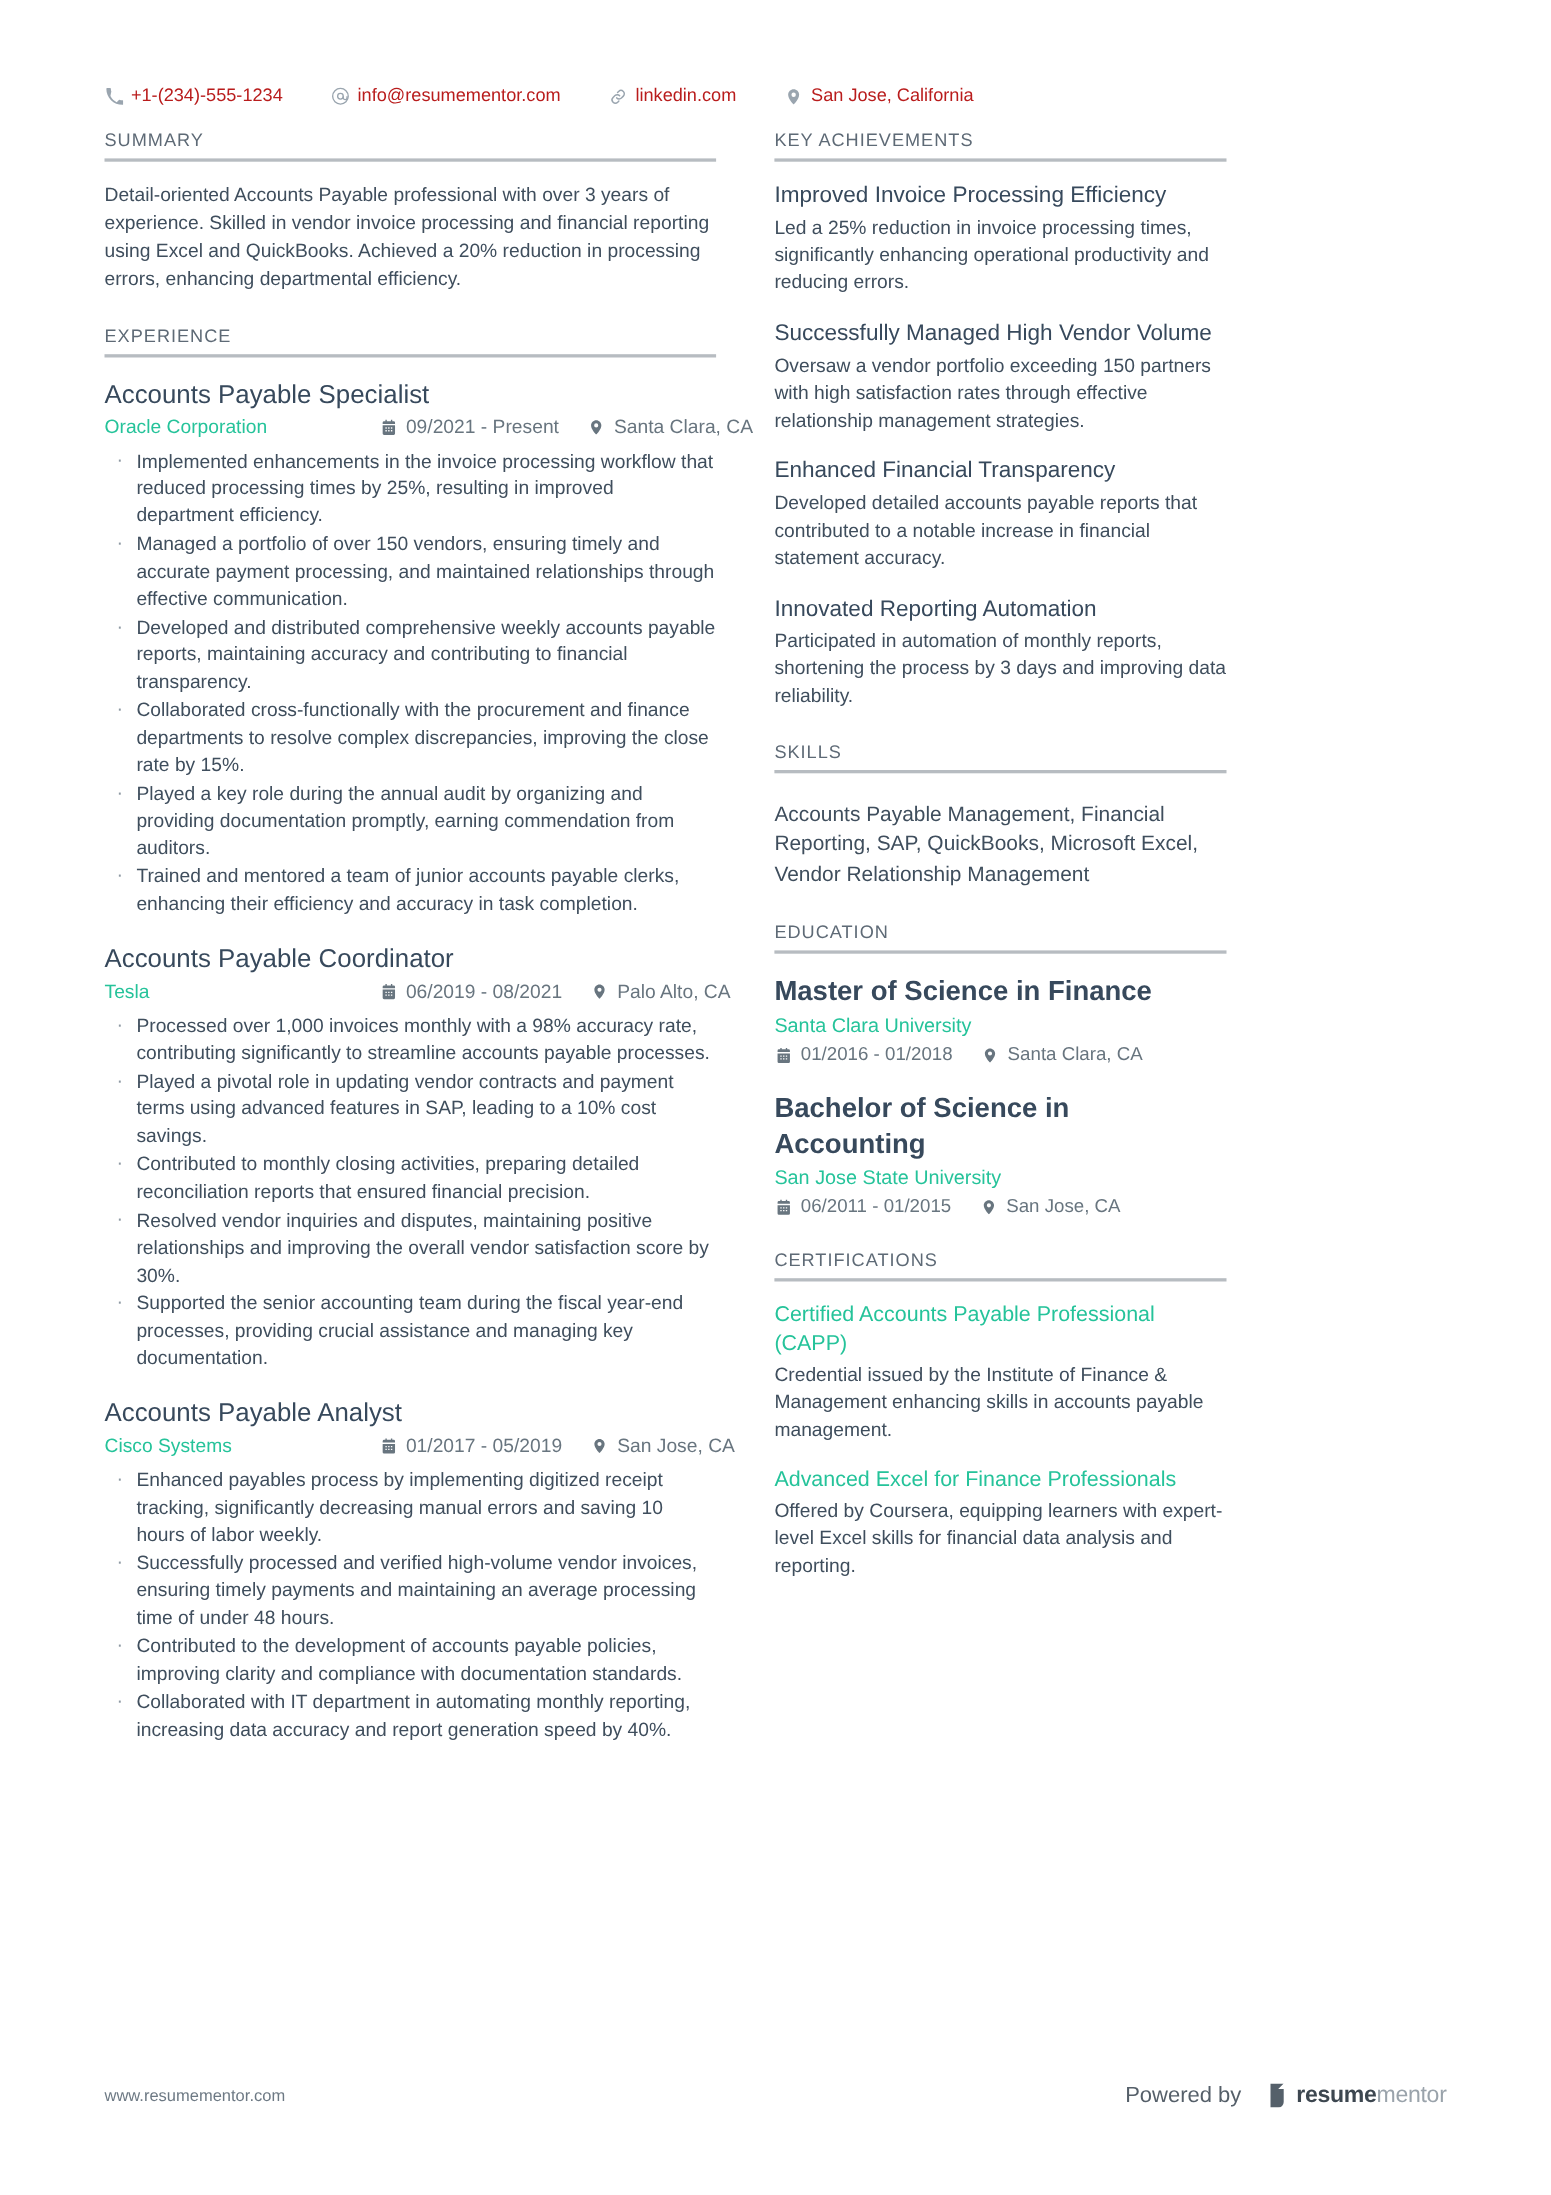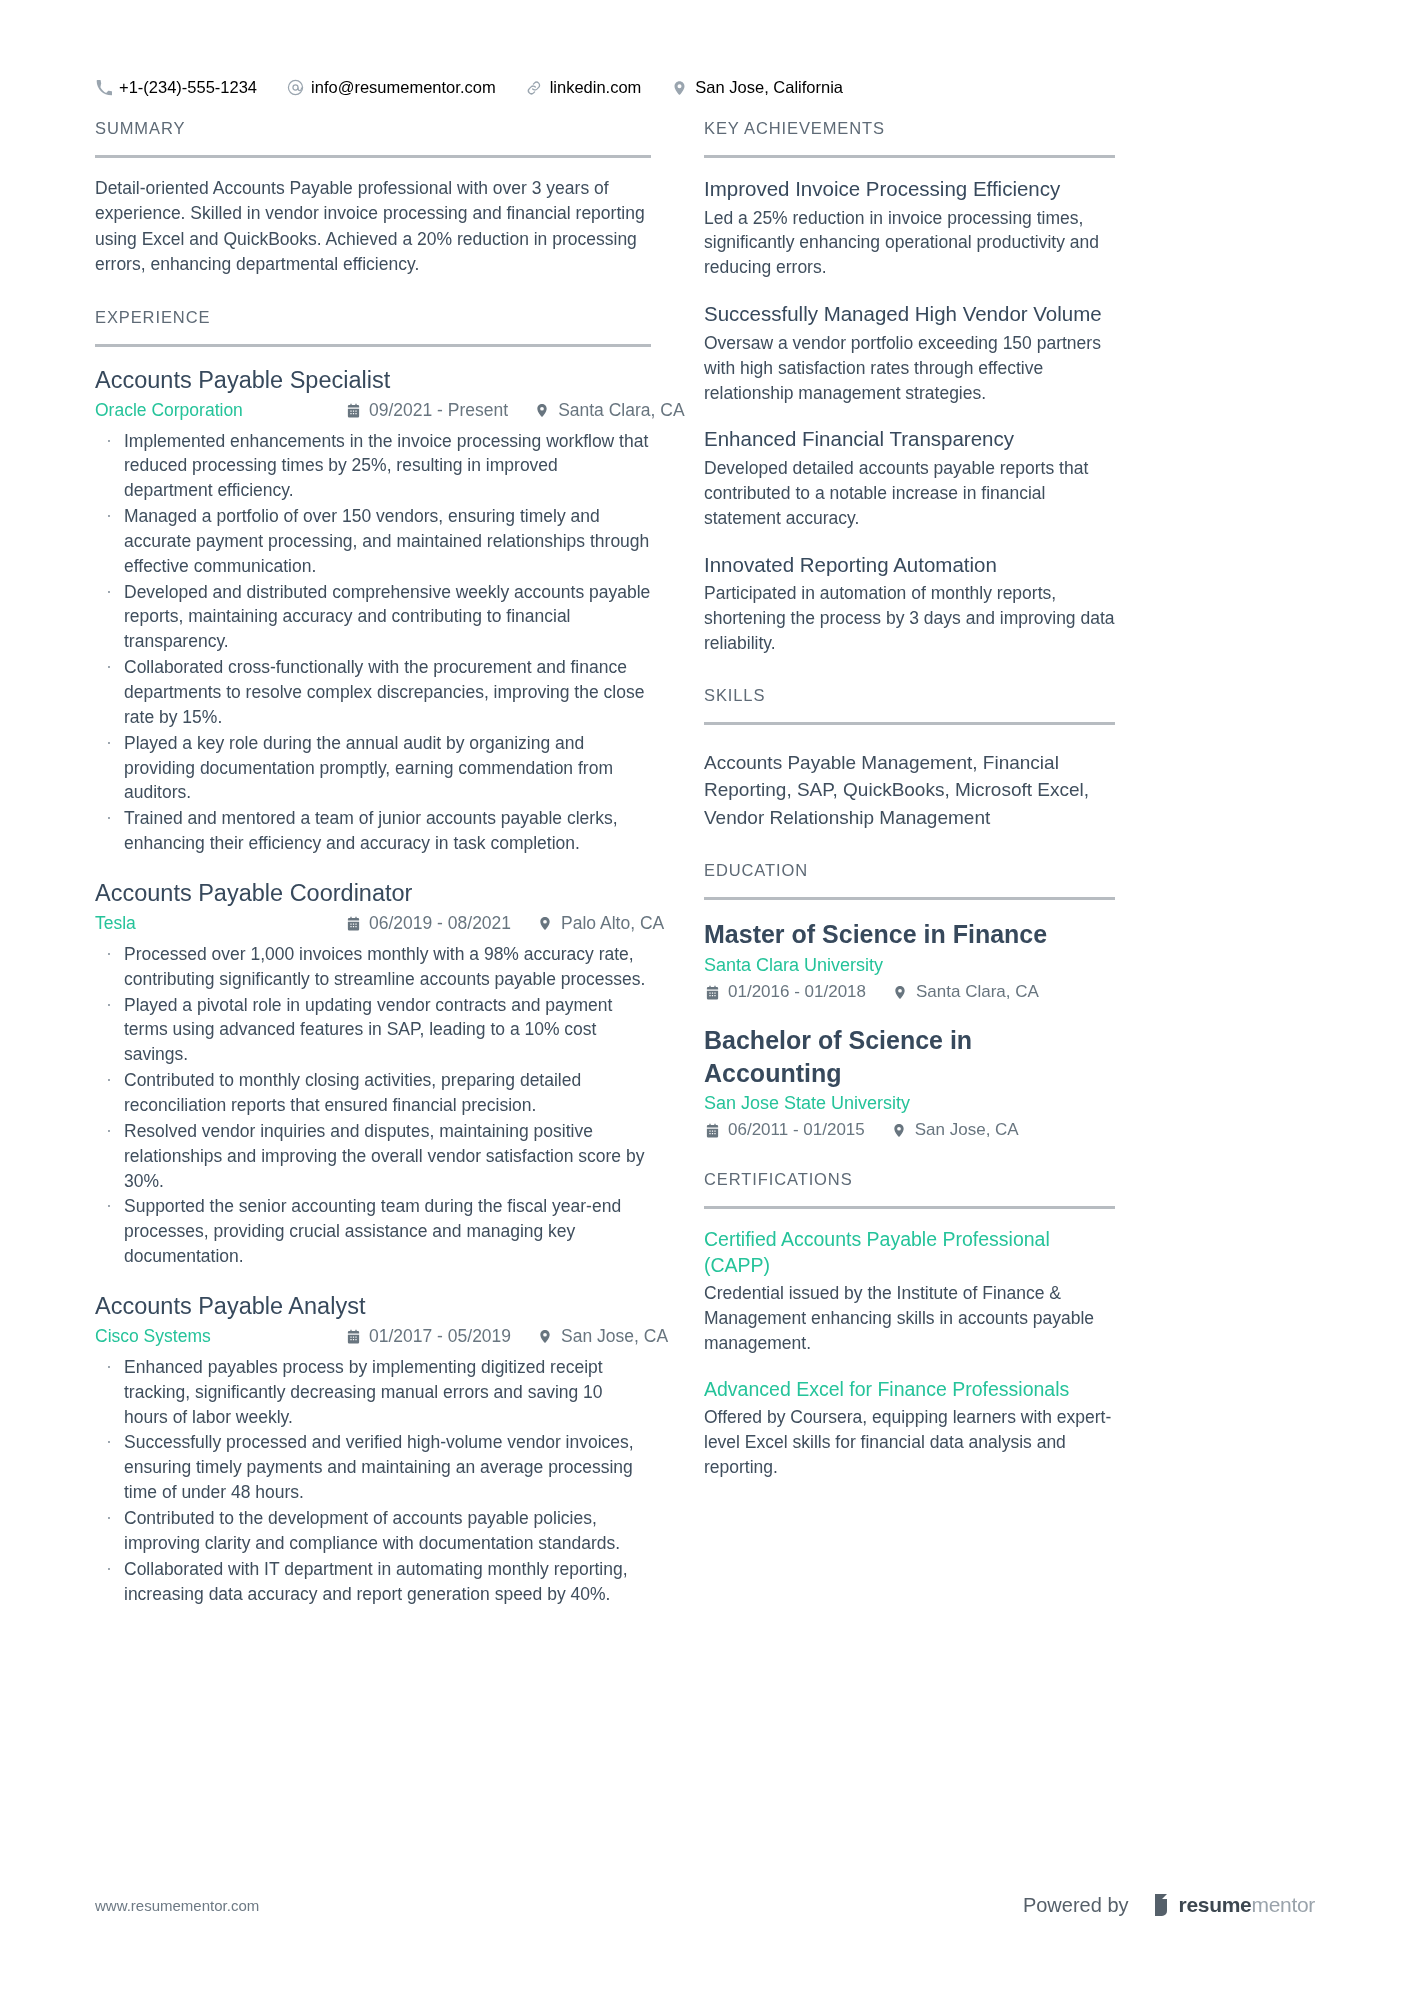--- a/index.html
+++ b/index.html
@@ -41,23 +41,23 @@
     color: #25c39a;
     letter-spacing: 0.15px;
     line-height: 1.25;
     margin-bottom: 20px;
   }
 
   .contact-row {
     display: flex;
     flex-wrap: wrap;
     align-items: center;
-    gap: 0;
+    gap: 14px;
     font-size: 16.5px;
-    color: #000000;
+    color: #b91c1c;
     margin-bottom: 4px;
   }
 
   .contact-item {
     display: inline-flex;
     align-items: center;
     margin-right: 30px;
     white-space: nowrap;
   }
 
@@ -85,21 +85,21 @@
   .col-right { width: 411px; flex: none; }
 
   
   .section { margin-bottom: 4px; }
 
   .section-title {
     font-size: 16.5px;
     letter-spacing: 0.9px;
     color: #5e6a76;
     text-transform: uppercase;
-    padding-bottom: 17px;
+    padding-bottom: 6px;
     border-bottom: 3px solid #b7bcc1;
     margin-bottom: 18px;
   }
 
   .section + .section { margin-top: 30px; }
 
   
   .summary-text {
     font-size: 17.5px;
     line-height: 1.45;

